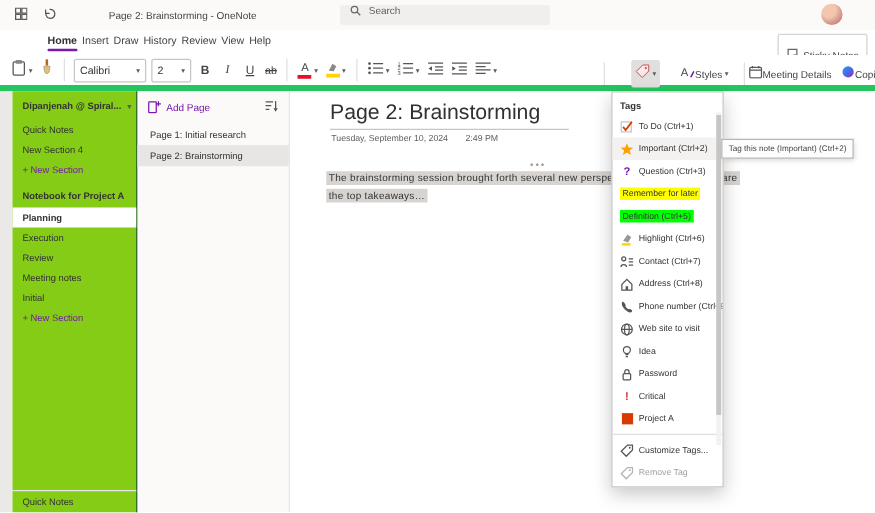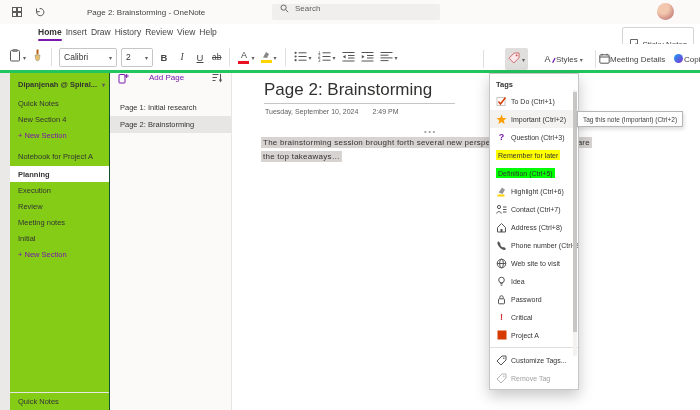--- a/index.html
+++ b/index.html
@@ -14,45 +14,45 @@
   .avatar{position:absolute;right:26px;top:3px;width:17px;height:17px;border-radius:50%;background:radial-gradient(circle at 35% 30%,#f2c7ad 0 35%,#cf8e86 70%,#b97a74)}
 
   
   .tabs{position:absolute;top:24px;left:0;width:596px;height:20px;display:flex;align-items:flex-start;padding-left:36px;background:#fff}
   .tab{font-size:8.5px;color:#444;padding:3px 2px 5px;position:relative;white-space:nowrap}
   .tab.active{font-weight:bold;color:#333}
   .tab.active::after{content:"";position:absolute;left:2px;right:2px;bottom:1px;height:2px;background:#7719aa;border-radius:1px}
   .stickynotes{position:absolute;right:6px;top:27px;height:15px;display:flex;align-items:center;gap:4px;border:1px solid #d6d4d2;background:#fff;padding:16px 6px;font-size:8px;color:#444;border-radius:2px}
 
   
-  .toolbar{position:absolute;top:44px;left:0;width:700px;height:29px;background:#fff;border-bottom:3px solid #22c55e;display:flex;align-items:center;padding-left:6px}
+  .toolbar{position:absolute;top:44px;left:0;width:700px;height:29px;background:#fff;border-bottom:5px solid #22c55e;display:flex;align-items:center;padding-left:6px}
   .tbtn{height:22px;display:flex;align-items:center;justify-content:center;padding:0 3px;border-radius:2px;flex:none;color:#444}
   .chev{font-size:6px;color:#605e5c;margin-left:2px}
   .tdiv{width:1px;height:18px;background:#e1dfdd;margin:0 5px;flex:none}
   .select{height:19px;border:1px solid #c8c6c4;border-radius:2px;background:#fff;display:flex;align-items:center;justify-content:space-between;padding:0 4px;font-size:8.5px;color:#333;flex:none;margin:0 2px}
   .fmt{font-size:9.5px;width:18px}
   .color-stack{display:flex;flex-direction:column;align-items:center;font-size:9px;line-height:9px;color:#444}
   .cbar{width:11px;height:3px;margin-top:1px}
   .abs{position:absolute;top:4px}
   .tag-active{background:#e1dfdd}
   .small-label{font-size:8px;color:#444;white-space:nowrap}
 
   
   .rail{position:absolute;left:0;top:73px;width:10px;height:337px;background:#ebe9e7}
   .sidebar{position:absolute;left:10px;top:73px;width:100px;height:337px;background:#84cc16;border-right:1px solid #14532d;font-size:7.5px}
   .sb-header{display:flex;align-items:center;gap:3px;padding:7px 4px 6px 8px;font-weight:bold;color:#333;white-space:nowrap;overflow:hidden}
   .sb-item{height:16px;display:flex;align-items:center;padding-left:8px;color:#333;white-space:nowrap}
   .sb-item.purple{color:#7719aa}
   .sb-item.selected{background:#fff;font-weight:bold}
-  .sb-sec-header{padding:9px 4px 5px 8px;font-weight:normal;color:#333;white-space:nowrap;overflow:hidden}
+  .sb-sec-header{padding:9px 4px 5px 8px;font-weight:bold;color:#333;white-space:nowrap;overflow:hidden}
   .sb-footer{position:absolute;bottom:0;left:0;width:100%;height:18px;display:flex;align-items:center;padding-left:8px;border-top:1px solid #e7e5e3;color:#333}
 
   
   .pages{position:absolute;left:110px;top:73px;width:122px;height:337px;background:#fbfaf9;border-right:1px solid #e8e6e4}
-  .addpage{height:26px;display:flex;align-items:flex-start;gap:20px;padding:0 8px;color:#7719aa;font-size:8px}
+  .addpage{height:26px;display:flex;align-items:center;gap:4px;padding:0 8px;color:#7719aa;font-size:8px}
   .addpage-label{flex:1;white-space:nowrap}
   .page-item{height:17px;display:flex;align-items:center;padding-left:10px;font-size:7.5px;color:#333;white-space:nowrap;overflow:hidden}
   .page-item.selected{background:#e8e6e4}
 
   
   .content{position:absolute;left:232px;top:73px;width:468px;height:337px;background:#fff}
   .page-title{position:absolute;left:32px;top:7px;font-size:17px;color:#323130;white-space:nowrap}
   .title-rule{position:absolute;left:32px;top:30px;width:191px;height:1px;background:#c8c6c4}
   .page-datetime{position:absolute;left:33px;top:35px;display:flex;gap:14px;font-size:7px;color:#605e5c;white-space:nowrap}
   .block-handle{position:absolute;left:192px;top:54px;font-size:8px;color:#a19f9d;letter-spacing:1.5px}

